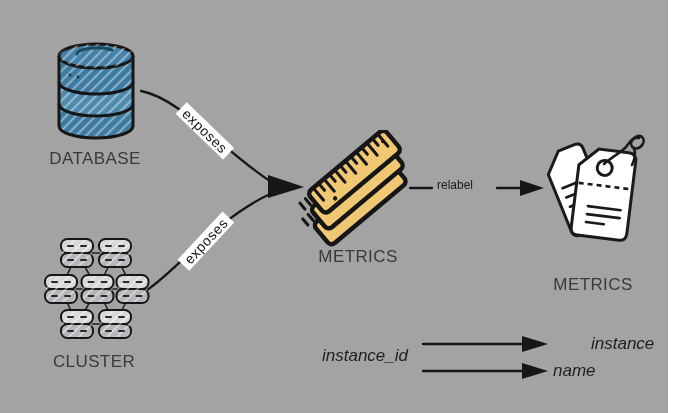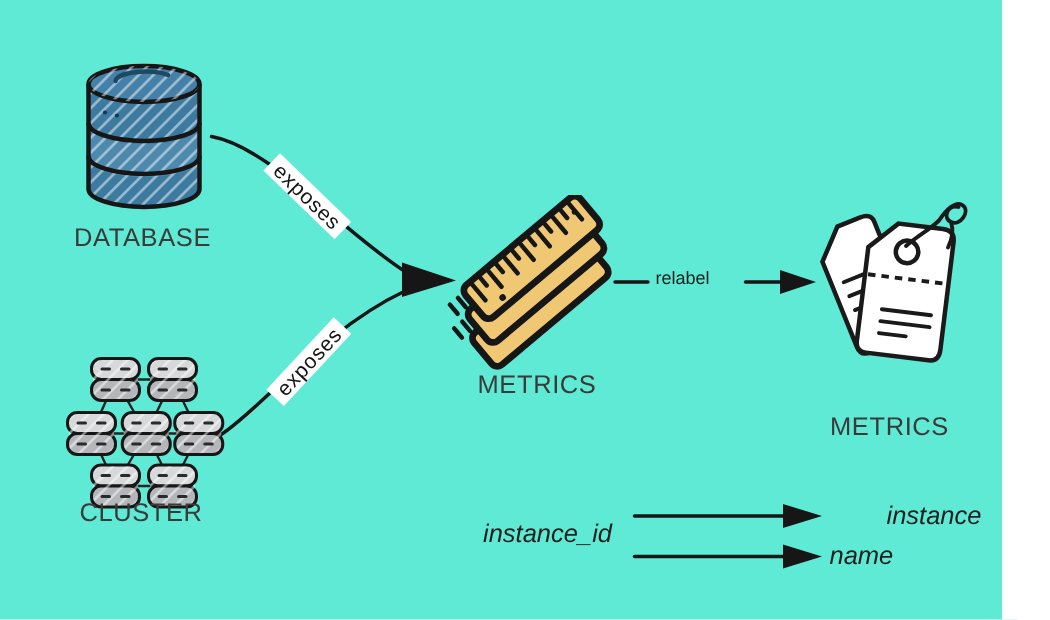--- a/index.html
+++ b/index.html
@@ -8,21 +8,21 @@
     --database-top:#4480a7;
     --database-light:#4d89ad;
     --ruler-fill:#f0c873;
     --node-light:#d7d8da;
     --node-dark:#b4b6ba;
     --outline:#161616;
     --text:#3a3a3a;
   }
   html,body{margin:0;padding:0;background:#fff;}
   .canvas{
-    position:relative;width:668px;height:413px;background:#5eead4;
+    position:relative;width:668px;height:413px;background:#a3a3a3;
     font-family:"Liberation Sans",sans-serif;overflow:hidden;
   }
   .abs{position:absolute;}
   .cap-label{
     position:absolute;color:var(--text);font-size:17px;letter-spacing:.4px;
     text-align:center;white-space:nowrap;
   }
   .exposes-label{
     position:absolute;font-size:14px;color:#141414;background:#fff;
     padding:0 5px;white-space:nowrap;letter-spacing:.6px;
@@ -131,21 +131,21 @@
     <g transform="rotate(7 64 70)">
       <path class="tag" d="M36,48 L54,30 H84 Q92,30 92,38 V110 Q92,118 85,118 H43 Q36,118 36,111 Z"></path>
       <circle cx="62" cy="48" r="7.5" fill="#fff" stroke="#1a1a1a" stroke-width="3"></circle>
       <path d="M38,66 H92" stroke="#1a1a1a" stroke-width="2.6" stroke-dasharray="5 4" fill="none"></path>
       <path class="tag-line" d="M50,88 h33 M50,96 h33 M50,104 h18"></path>
     </g>
     <path class="tag-line" d="M64,44 C72,37 80,33 86,27 C90,21 97,13 102,17 C107,21 100,31 94,28 C88,25 92,16 99,18 M94,28 C96,34 95,39 92,45"></path>
   </svg>
 
   <div class="cap-label" style="left:38px;top:149px;width:114px">DATABASE</div>
-  <div class="cap-label" style="left:37px;top:332px;width:114px">CLUSTER</div>
+  <div class="cap-label" style="left:37px;top:352px;width:114px">CLUSTER</div>
   <div class="cap-label" style="left:308px;top:247px;width:100px">METRICS</div>
   <div class="cap-label" style="left:533px;top:275px;width:120px">METRICS</div>
 
   <div class="exposes-label" style="left:205px;top:131px">exposes</div>
   <div class="exposes-label up" style="left:206px;top:241px">exposes</div>
   <div class="relabel-label" style="left:437px;top:178px">relabel</div>
 
   <div class="map-label from" style="left:260px;top:334px;width:148px">instance_id</div>
   <div class="map-label" style="left:591px;top:334px">instance</div>
   <div class="map-label" style="left:553px;top:361px">name</div>

